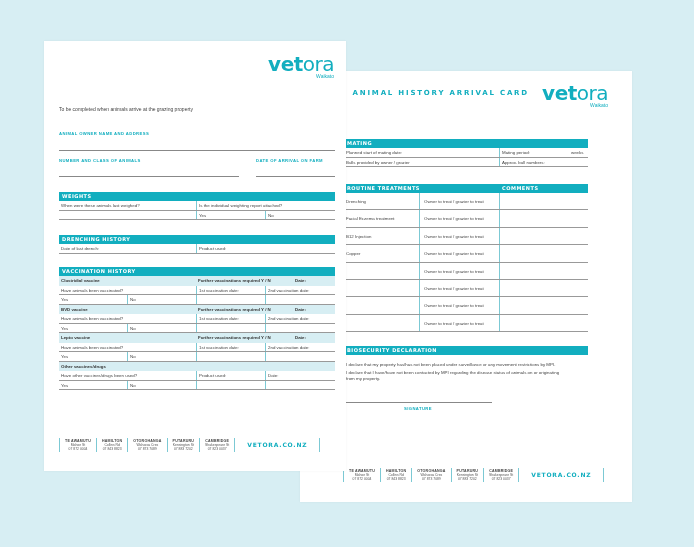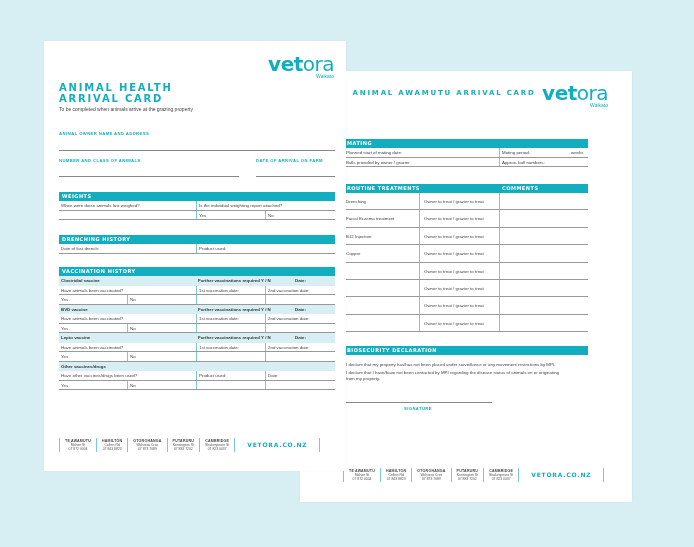--- a/index.html
+++ b/index.html
@@ -27,21 +27,21 @@
   .loc { border-left: 1.2px solid #7cc9d4; padding: 0 5px; text-align: center; height: 14px; display: flex; flex-direction: column; justify-content: center; }
   .loc .n { font-size: 3.6px; font-weight: bold; color: #444; letter-spacing: 0.2px; white-space: nowrap; }
   .loc .a, .loc .p { font-size: 3.4px; color: #555; white-space: nowrap; }
   .web { border-left: 1.2px solid #7cc9d4; border-right: 1.2px solid #7cc9d4; padding: 0 12px; font-size: 6px; font-weight: bold; color: #12aebf; letter-spacing: 0.8px; height: 14px; line-height: 14px; font-family: "DejaVu Sans", sans-serif; white-space: nowrap; }
   .decl { position: absolute; font-size: 4.4px; color: #444; line-height: 6.5px; white-space: nowrap; }
 </style>
 </head>
 <body>
 
 <div class="page" id="page2">
-  <div class="title" style="left:44px; top:18px; font-size:7px;">| ANIMAL AWAMUTU ARRIVAL CARD</div>
+  <div class="title" style="left:44px; top:18px; font-size:7px;">| ANIMAL HISTORY ARRIVAL CARD</div>
   <div class="logo" style="right:24px; top:12px;">
     <b>vet</b><span class="thin">ora</span>
     <div class="sub">Waikato</div>
   </div>
 
   <div class="sec" style="left:44px; top:68px; width:244px;">
     <div class="sec-head">MATING</div>
     <div class="row">
       <div class="cell" style="width:155px;">Planned start of mating date:</div>
       <div class="cell vl" style="width:70px;">Mating period:</div>
@@ -140,24 +140,20 @@
         </div>
       </div>
     <div class="web">VETORA.CO.NZ</div>
   </div>
 </div>
 
 <div class="page" id="page1">
   <div class="logo" style="right:12px; top:13px;">
     <b>vet</b><span class="thin">ora</span>
     <div class="sub">Waikato</div>
-  </div>
-  <div class="title" style="left:15px; top:41px; font-size:10px; line-height:11px;">
-    <div>ANIMAL HEALTH</div>
-    <div>ARRIVAL CARD</div>
   </div>
   <div class="small" style="position:absolute; left:15px; top:65px; font-size:5px;">To be completed when animals arrive at the grazing property</div>
 
   <div class="label-teal" style="left:15px; top:90px;">ANIMAL OWNER NAME AND ADDRESS</div>
   <div class="line" style="left:15px; top:109px; width:276px;"></div>
   <div class="label-teal" style="left:15px; top:117px;">NUMBER AND CLASS OF ANIMALS</div>
   <div class="label-teal" style="left:212px; top:117px;">DATE OF ARRIVAL ON FARM</div>
   <div class="line" style="left:15px; top:135px; width:180px;"></div>
   <div class="line" style="left:212px; top:135px; width:79px;"></div>
 

